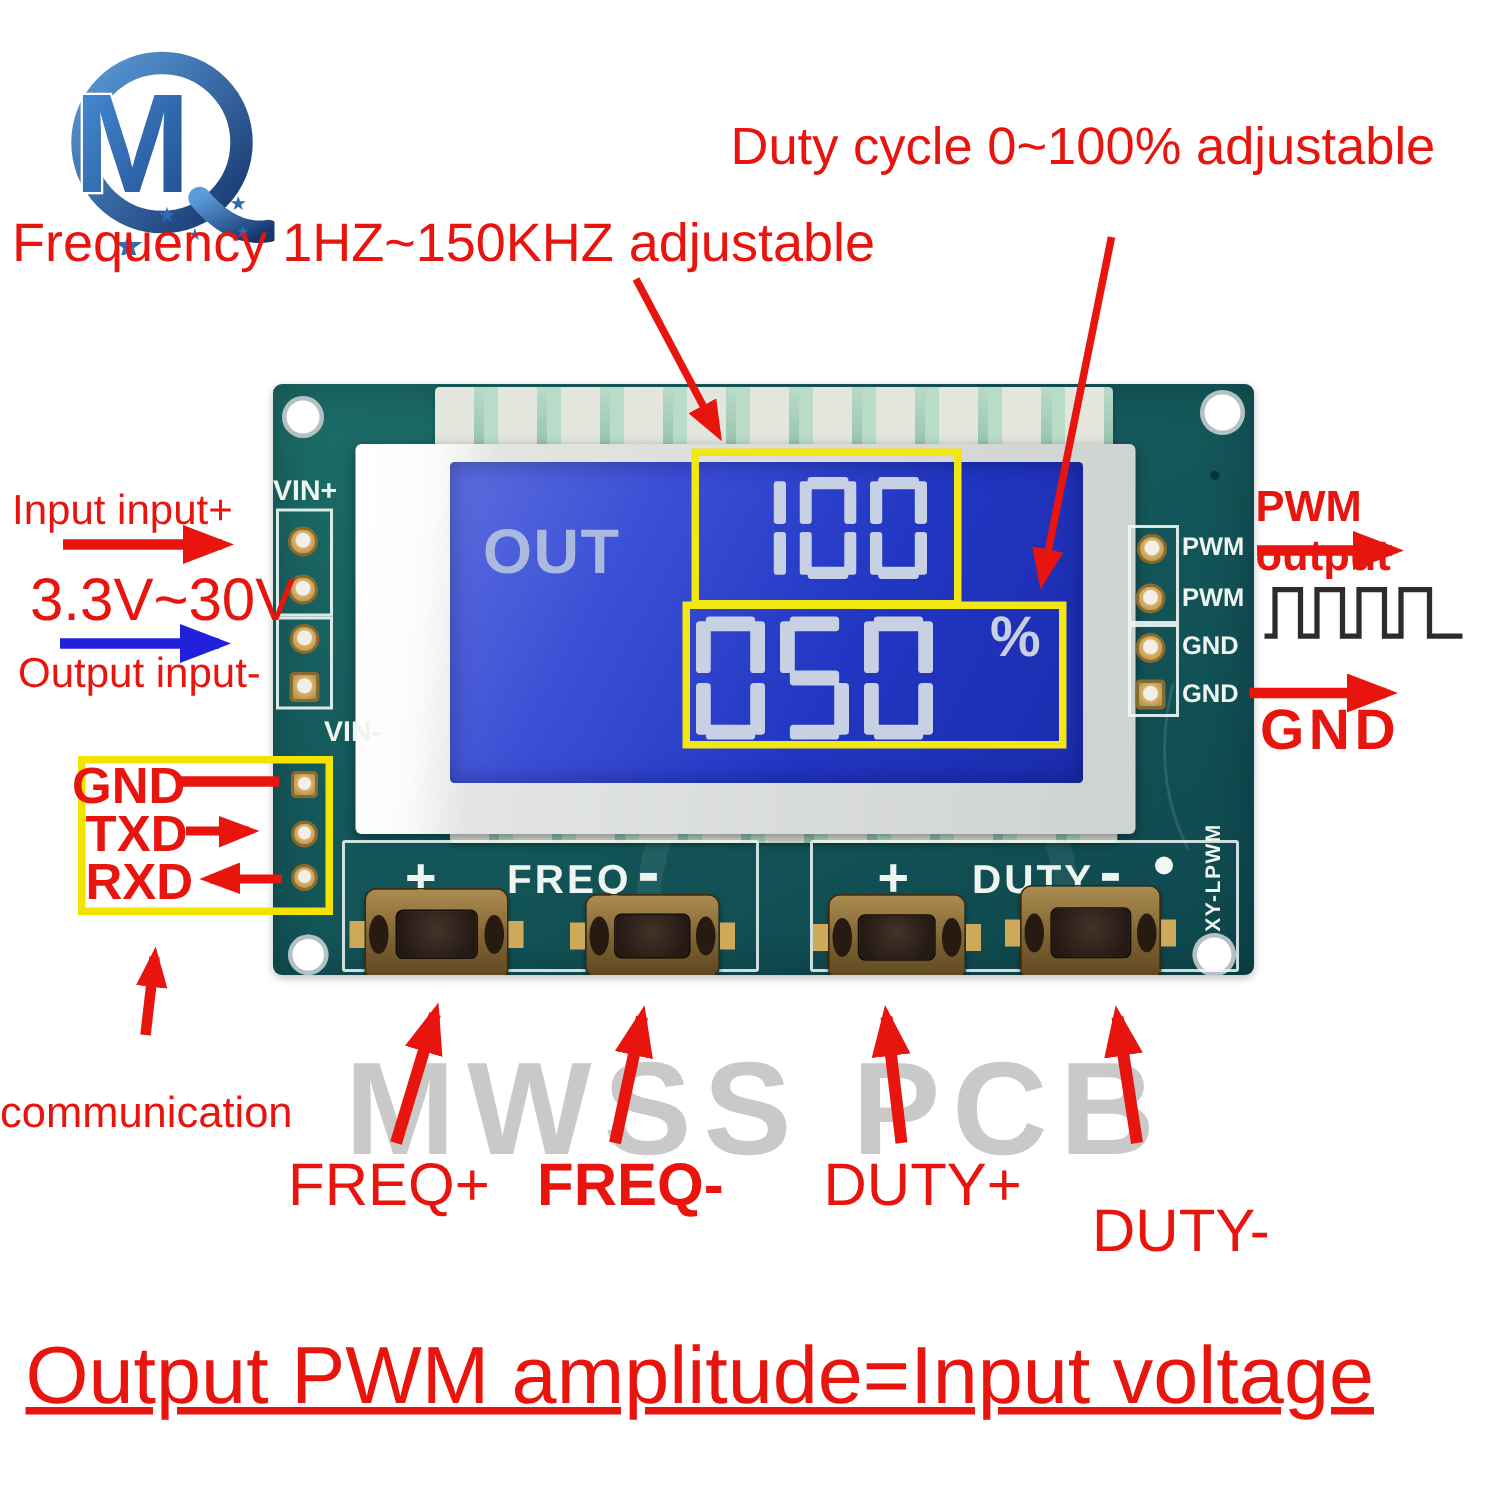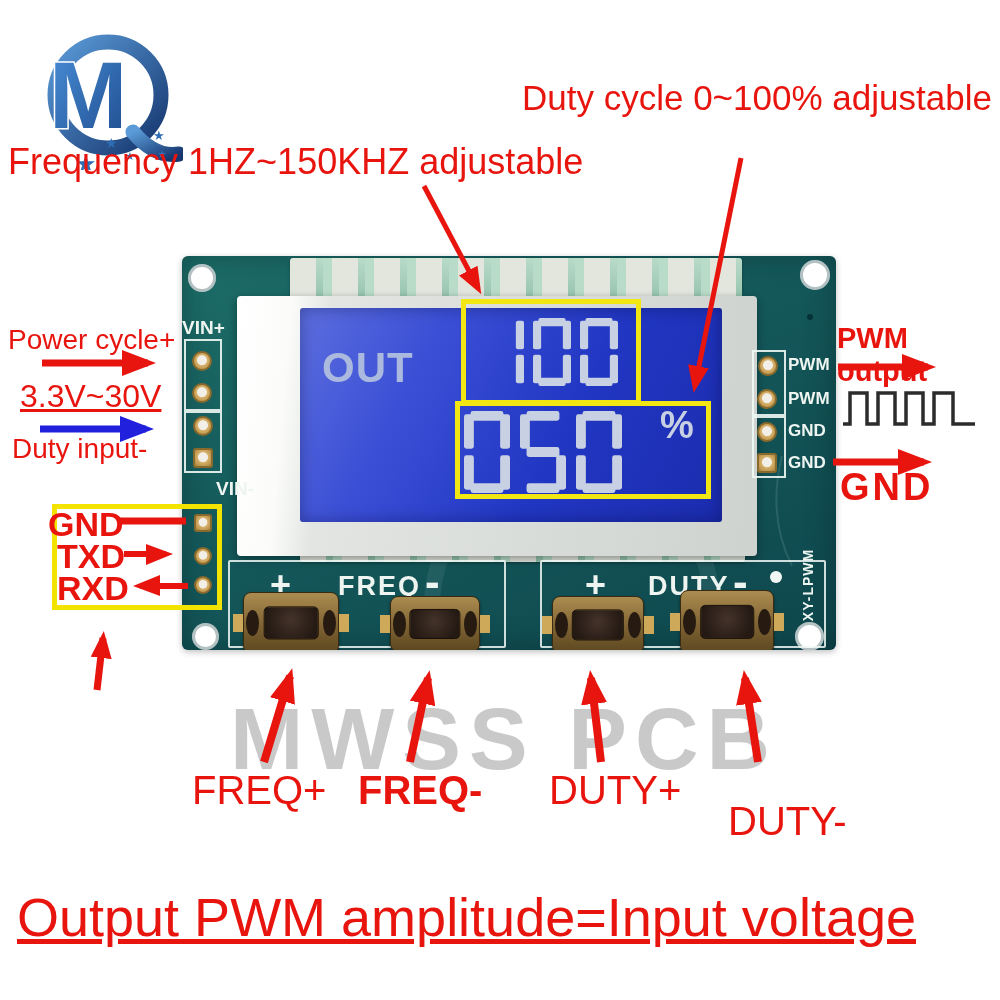--- a/index.html
+++ b/index.html
@@ -64,21 +64,21 @@
     <circle cx="75" cy="75" r="53" fill="none" stroke="url(#lgA)" stroke-width="15"></circle>
     <path d="M 100,112 Q 122,138 146,134" stroke="url(#lgA)" stroke-width="15" fill="none" stroke-linecap="round"></path>
     <text x="16" y="108" font-size="94" font-weight="bold" font-family="Liberation Sans, sans-serif" fill="url(#lgB)" stroke="#ffffff" stroke-width="3" paint-order="stroke">M</text>
     <text x="120" y="120" font-size="13" fill="#2e6db4">★</text>
     <text x="72" y="128" font-size="14" fill="#2e6db4">★</text>
     <text x="92" y="140" font-size="11" fill="#2e6db4">★</text>
     <text x="124" y="138" font-size="11" fill="#2e6db4">★</text>
     <text x="42" y="152" font-size="24" fill="#2e6db4">★</text>
   </svg>
 
-  <div class="ab red heading" style="left:487px;top:78px;margin-left:35px;">Duty cycle 0~100% adjustable</div>
+  <div class="ab red heading" style="left:487px;top:78px;">Duty cycle 0~100% adjustable</div>
   <div class="ab red heading" style="left:8px;top:141px;font-size:36px;">Frequency 1HZ~150KHZ adjustable</div>
 
   <div class="ab wm" style="left:230px;top:688px;font-size:88px;">MWSS PCB</div>
 
   <div class="ab pcb">
 
     <svg class="ab" style="left:0;top:0;" width="654" height="394" viewBox="0 0 654 394">
       <path d="M170,290 L170,70 L285,215 L400,70 L400,290" stroke="rgba(255,255,255,0.08)" stroke-width="48" fill="none"></path>
       <circle cx="390" cy="350" r="140" stroke="rgba(255,255,255,0.07)" stroke-width="16" fill="none"></circle>
       <path d="M560,40 q20,60 -5,120" stroke="rgba(220,245,238,0.15)" stroke-width="2" fill="none"></path>
@@ -213,26 +213,27 @@
         <span class="cap"></span>
     </div>
 
     <div class="ab vtext" style="left:581px;top:284px;width:90px;height:90px;transform:rotate(-90deg);">
       <span class="silk" style="font-size:14px;letter-spacing:1px;">XY-LPWM</span>
     </div>
   </div>
 
   <div class="ab serialbox" style="left:52px;top:504px;width:170px;height:106px;"></div>
 
-  <div class="ab red" style="left:8px;top:324px;font-size:28px;">Power cycle+</div>
-  <div class="ab red" style="left:20px;top:378px;font-size:32px;text-decoration:underline;">3.3V~30V</div>
-  <div class="ab red" style="left:12px;top:433px;font-size:28px;">Duty input-</div>
+  <div class="ab red" style="left:8px;top:324px;font-size:28px;">Input input+</div>
+  <div class="ab red" style="left:20px;top:378px;font-size:40px;">3.3V~30V</div>
+  <div class="ab red" style="left:12px;top:433px;font-size:28px;">Output input-</div>
   <div class="ab red" style="left:48px;top:505px;font-size:34px;font-weight:600;">GND</div>
   <div class="ab red" style="left:57px;top:537px;font-size:34px;font-weight:600;">TXD</div>
   <div class="ab red" style="left:57px;top:569px;font-size:34px;font-weight:600;">RXD</div>
+  <div class="ab red" style="left:0px;top:726px;font-size:29px;">communication</div>
 
   <div class="ab red" style="left:837px;top:322px;font-size:29px;font-weight:600;">PWM output</div>
   <div class="ab red" style="left:840px;top:466px;font-size:38px;font-weight:bold;letter-spacing:3px;">GND</div>
 
   <div class="ab red biglabel" style="left:192px;top:768px;text-align:center;">FREQ+</div>
   <div class="ab red biglabel" style="left:358px;top:768px;font-weight:bold;">FREQ-</div>
   <div class="ab red biglabel" style="left:549px;top:768px;">DUTY+</div>
   <div class="ab red biglabel" style="left:728px;top:764px;margin-top:35px;">DUTY-</div>
 
   <div class="ab red" style="left:17px;top:886px;font-size:54px;white-space:nowrap;text-decoration:underline;">Output PWM amplitude=Input voltage</div>

